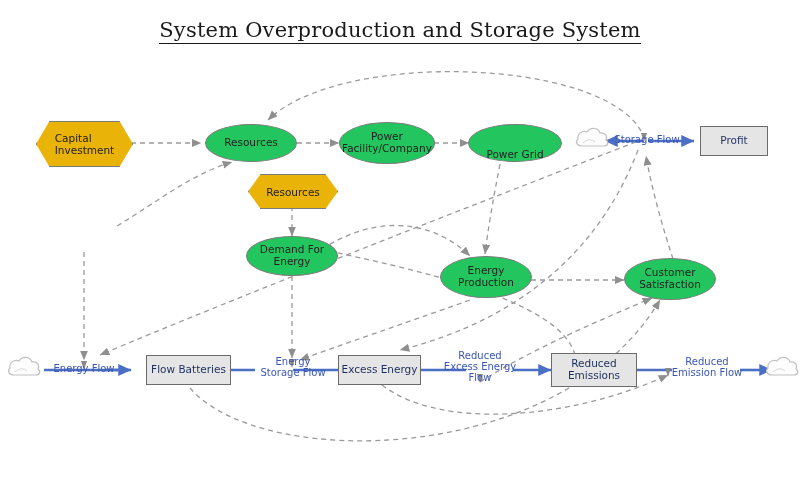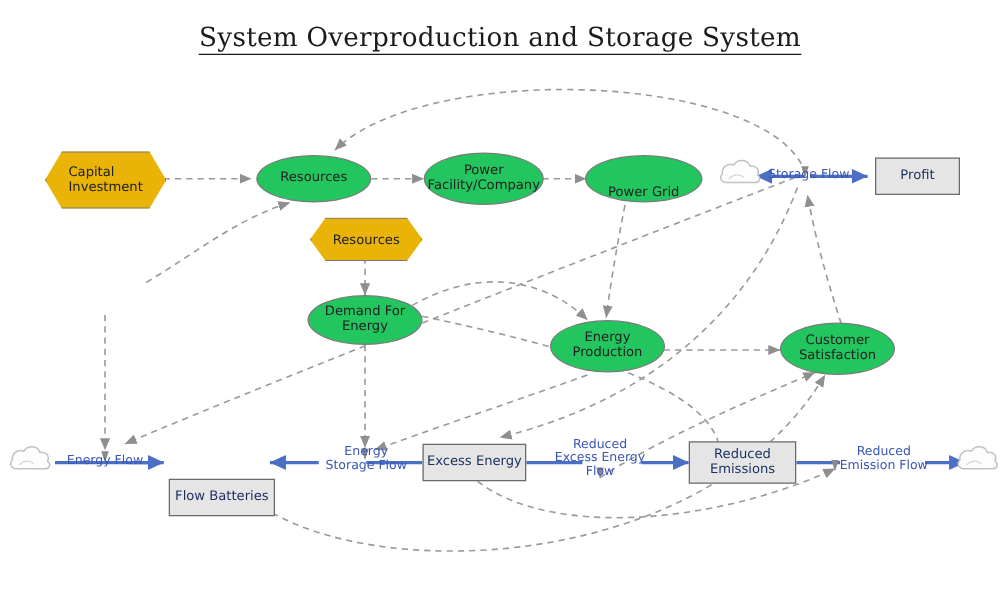--- a/index.html
+++ b/index.html
@@ -181,21 +181,21 @@
 
   <div class="node ellipse" style="left:624px;top:258px;width:92px;height:42px;">
     <span class="lbl" style="white-space:pre-line">Customer
 Satisfaction</span>
   </div>
 
   <div class="node stock" style="left:700px;top:126px;width:68px;height:30px;">
     <span class="lbl" style="white-space:pre-line">Profit</span>
   </div>
 
-  <div class="node stock" style="left:135px;top:355px;width:85px;height:30px;margin-top:28px;">
+  <div class="node stock" style="left:146px;top:355px;width:85px;height:30px;">
     <span class="lbl" style="white-space:pre-line">Flow Batteries</span>
   </div>
 
   <div class="node stock" style="left:338px;top:355px;width:83px;height:30px;">
     <span class="lbl" style="white-space:pre-line">Excess Energy</span>
   </div>
 
   <div class="node stock" style="left:551px;top:353px;width:86px;height:34px;">
     <span class="lbl" style="white-space:pre-line">Reduced
 Emissions</span>

